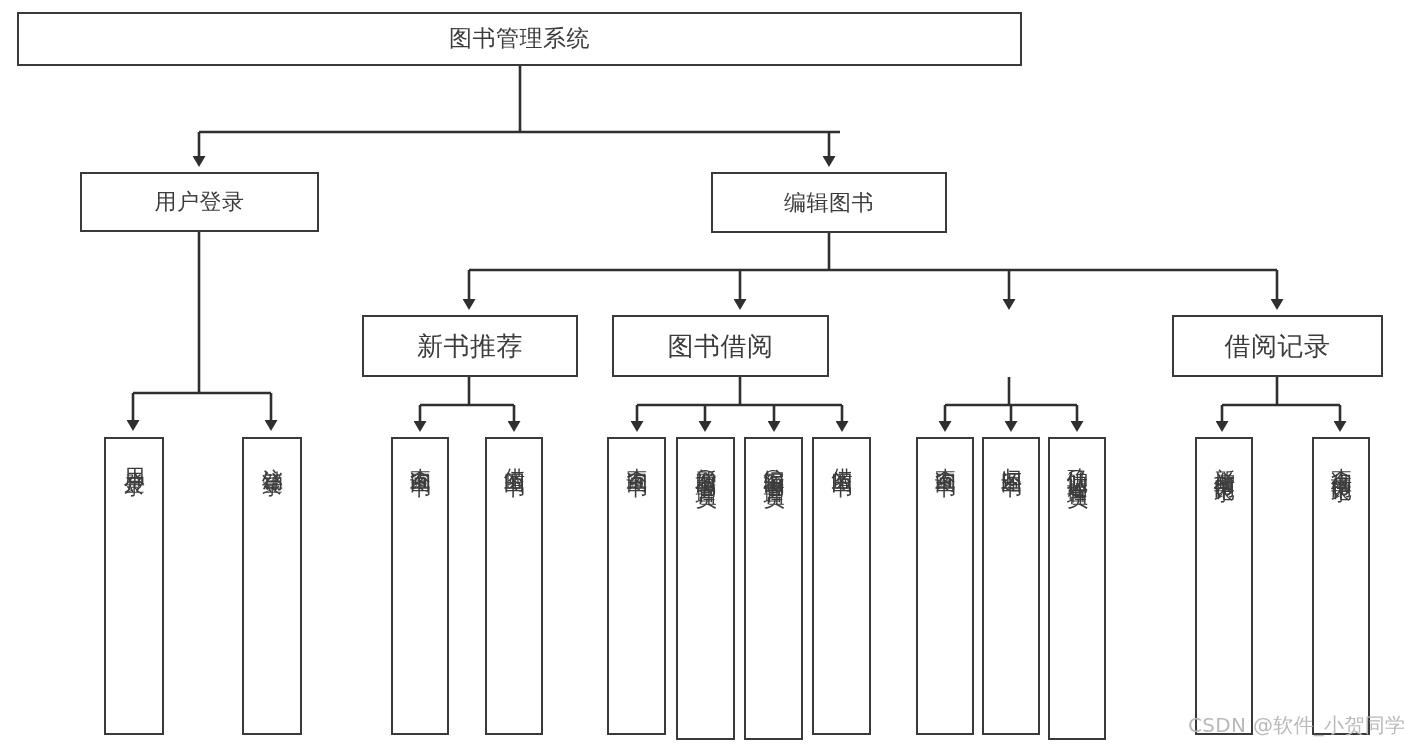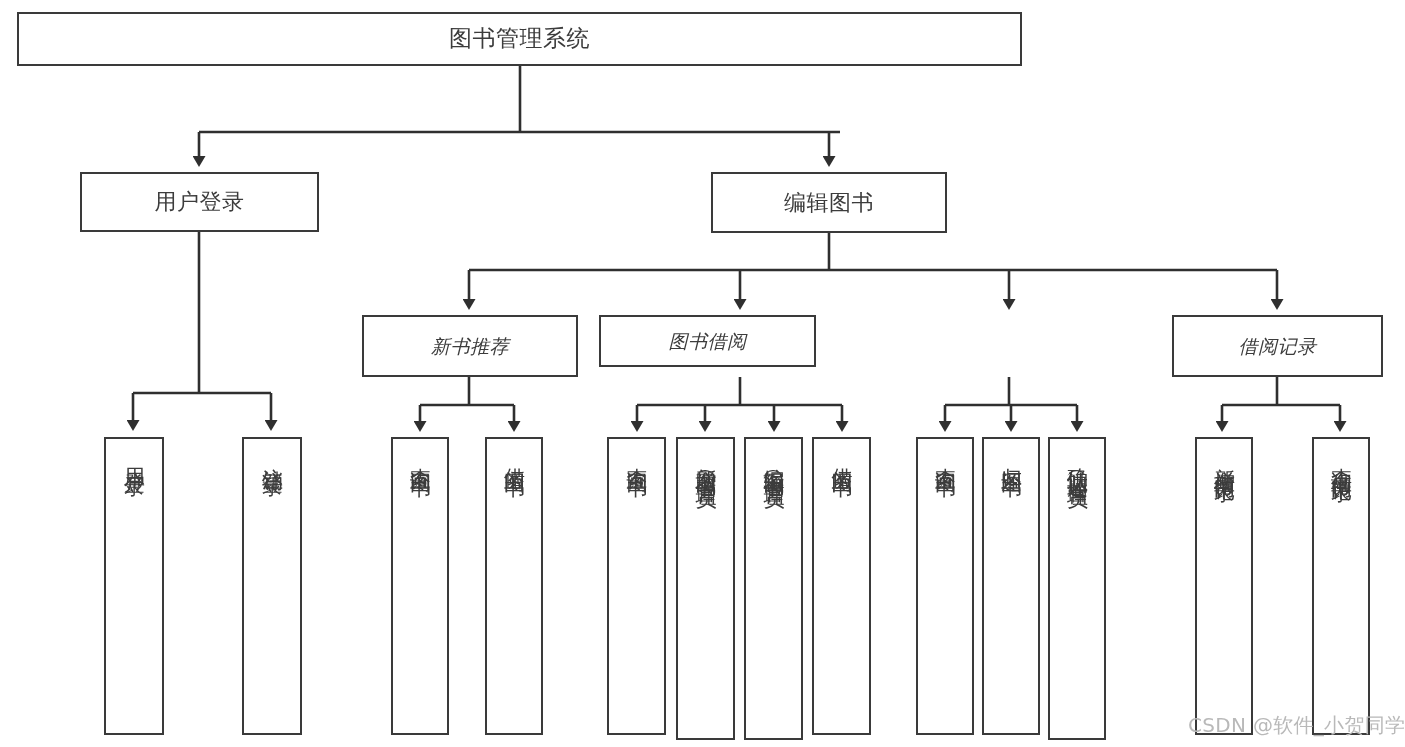--- a/index.html
+++ b/index.html
@@ -43,22 +43,21 @@
     letter-spacing: 0.5px;
     white-space: nowrap;
   }
   .node.root .label {
     font-size: 23px;
   }
   .node.level1 .label {
     font-size: 22px;
   }
   .node.level2 .label {
-    font-size: 19px;
-    font-style: italic;
+    font-size: 26px;
   }
   
   .node.leaf {
     align-items: flex-start;
     padding-top: 12px;
   }
   .node.leaf .label {
     writing-mode: vertical-rl;
     text-orientation: upright;
     font-size: 21px;
@@ -138,21 +137,21 @@
   <div class="node level1" style="left:80px; top:172px; width:239px; height:60px;">
     <span class="label">用户登录</span>
   </div>
   <div class="node level1" style="left:711px; top:172px; width:236px; height:61px;">
     <span class="label">编辑图书</span>
   </div>
 
   <div class="node level2" style="left:362px; top:315px; width:216px; height:62px;">
     <span class="label">新书推荐</span>
   </div>
-  <div class="node level2" style="left:599px; top:315px; width:217px; height:52px;">
+  <div class="node level2" style="left:612px; top:315px; width:217px; height:62px;">
     <span class="label">图书借阅</span>
   </div>
   <div class="node level2" style="left:1172px; top:315px; width:211px; height:62px;">
     <span class="label">借阅记录</span>
   </div>
 
   <div class="node leaf" style="left:104px; top:437px; width:60px; height:298px;">
     <span class="label">用户登录</span>
   </div>
   <div class="node leaf" style="left:242px; top:437px; width:60px; height:298px;">

